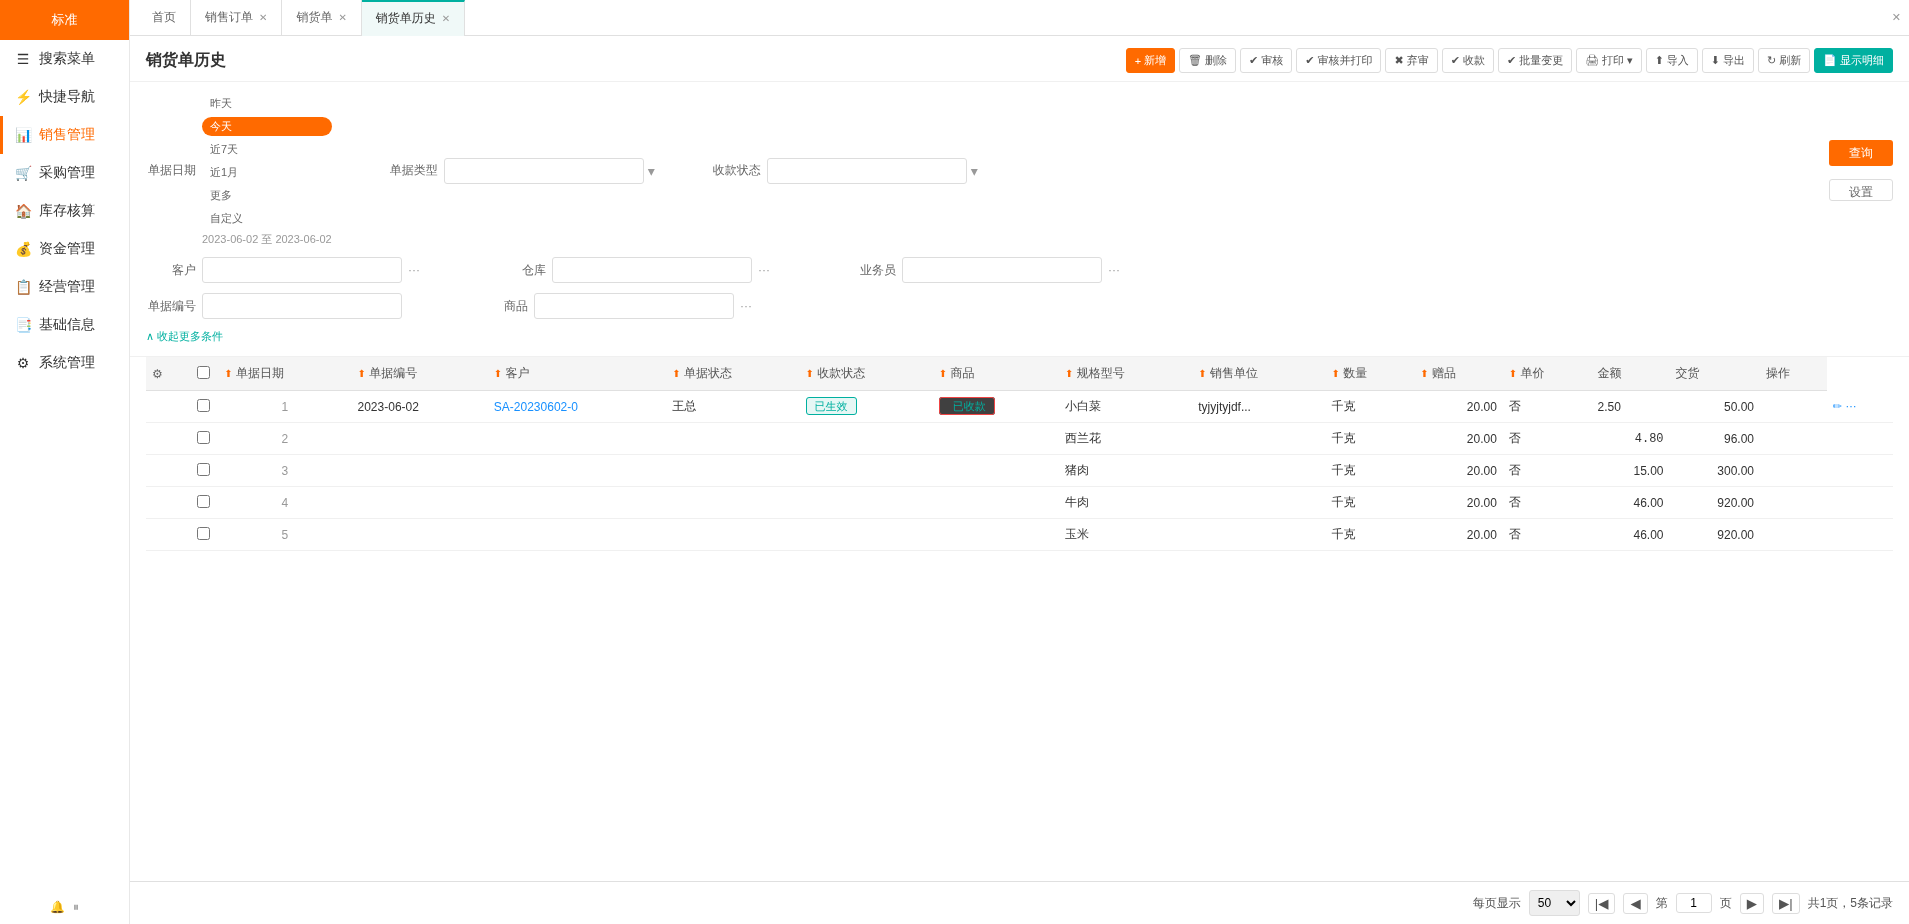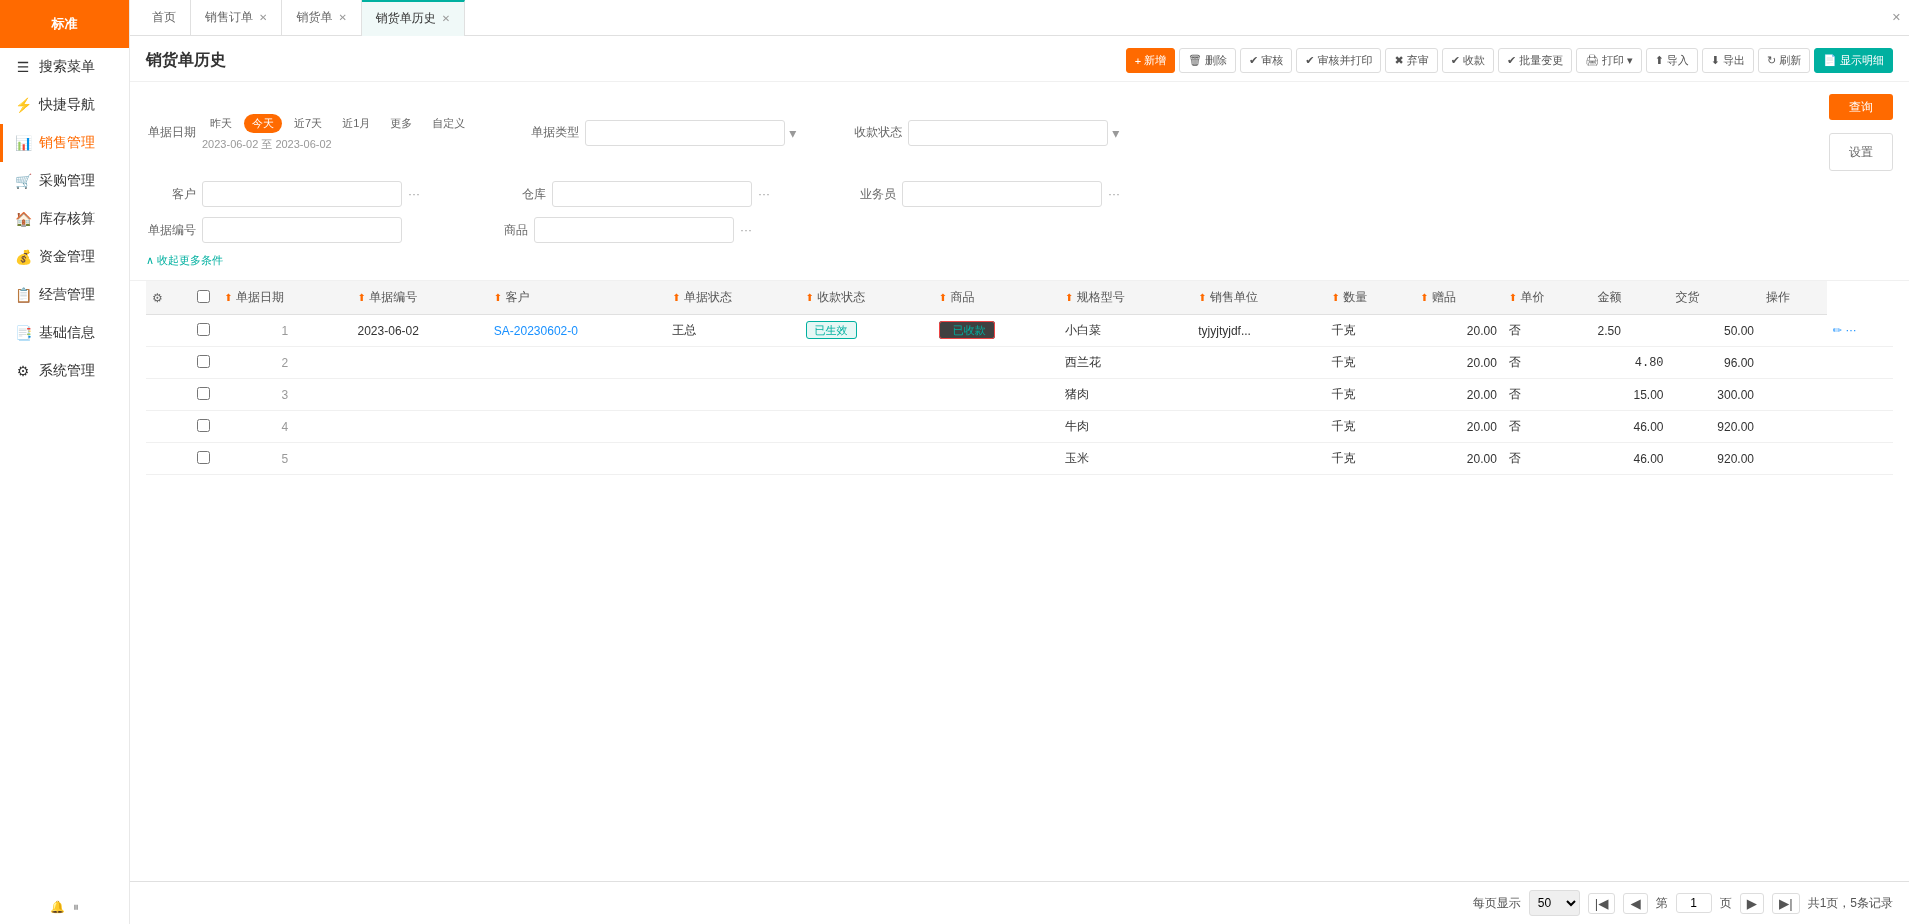--- a/index.html
+++ b/index.html
@@ -1,20 +1,20 @@
 <!DOCTYPE html>
 <html><head>
   <meta charset="utf-8">
   <style>
     * { box-sizing: border-box; margin: 0; padding: 0; }
     body { font-family: 'Microsoft YaHei', Arial, sans-serif; font-size: 12px; background: #f5f5f5; display: flex; height: 924px; overflow: hidden; }
 
     
     .sidebar { width: 130px; background: #fff; border-right: 1px solid #e8e8e8; display: flex; flex-direction: column; min-height: 100%; }
-    .sidebar-logo { height: 48px; background: #ff6a00; display: flex; align-items: center; justify-content: center; color: white; font-size: 13px; font-weight: bold; }
+    .sidebar-logo { height: 40px; background: #ff6a00; display: flex; align-items: center; justify-content: center; color: white; font-size: 13px; font-weight: normal; }
     .sidebar-item { display: flex; align-items: center; padding: 10px 12px; cursor: pointer; color: #333; gap: 8px; border-left: 3px solid transparent; }
     .sidebar-item.active { color: #ff6a00; border-left-color: #ff6a00; }
     .sidebar-item-icon { font-size: 14px; width: 16px; text-align: center; }
     .sidebar-item-label { font-size: 14px; }
     .sidebar-bottom { margin-top: auto; padding: 10px; display: flex; gap: 8px; justify-content: center; }
 
     
     .main { flex: 1; display: flex; flex-direction: column; overflow: hidden; }
 
     
@@ -41,21 +41,21 @@
     .filter-item { display: flex; align-items: center; gap: 6px; }
     .filter-label { color: #666; font-size: 12px; white-space: nowrap; min-width: 50px; text-align: right; }
     .filter-input { border: 1px solid #ddd; border-radius: 3px; padding: 3px 8px; font-size: 12px; height: 26px; min-width: 120px; color: #333; }
     .filter-input-wide { min-width: 200px; }
     .date-tag { padding: 2px 8px; border-radius: 3px; cursor: pointer; font-size: 11px; color: #666; }
     .date-tag.active { background: #ff6a00; color: #fff; border-radius: 10px; }
     .date-display { font-size: 11px; color: #999; margin-top: 2px; }
     .ellipsis-btn { color: #999; cursor: pointer; font-size: 12px; }
     .collapse-btn { color: #00b0a0; cursor: pointer; font-size: 11px; display: flex; align-items: center; gap: 3px; }
     .query-btn { background: #ff6a00; color: #fff; border: none; border-radius: 3px; padding: 4px 20px; font-size: 12px; cursor: pointer; height: 26px; }
-    .set-btn { background: #fff; color: #666; border: 1px solid #ddd; border-radius: 3px; padding: 4px 12px; font-size: 12px; cursor: pointer; height: 38px; }
+    .set-btn { background: #fff; color: #666; border: 1px solid #ddd; border-radius: 3px; padding: 4px 12px; font-size: 12px; cursor: pointer; height: 22px; }
     .filter-actions { display: flex; flex-direction: column; gap: 13px; margin-left: auto; }
 
     
     .table-container { flex: 1; overflow: auto; padding: 0 16px; }
     table { width: 100%; border-collapse: collapse; font-size: 12px; }
     thead tr { background: #f5f5f5; }
     th { padding: 8px 6px; text-align: left; color: #555; font-weight: normal; border-bottom: 1px solid #e0e0e0; white-space: nowrap; }
     th .sort-icon { color: #ff6a00; font-size: 10px; }
     td { padding: 7px 6px; border-bottom: 1px solid #f0f0f0; color: #333; }
     .status-badge { padding: 2px 8px; border-radius: 3px; font-size: 11px; }
@@ -74,21 +74,21 @@
     .total-label { color: #666; margin-right: 16px; }
     .pagination-bar { padding: 8px 16px; display: flex; align-items: center; justify-content: flex-end; gap: 8px; font-size: 12px; color: #555; }
     .page-btn { padding: 2px 6px; border: 1px solid #ddd; border-radius: 3px; cursor: pointer; background: #fff; color: #555; }
     .page-btn:disabled { color: #ccc; cursor: default; }
     .page-input { width: 36px; border: 1px solid #ddd; border-radius: 3px; padding: 2px 4px; text-align: center; font-size: 12px; }
     .per-page-select { border: 1px solid #ddd; border-radius: 3px; padding: 4px 4px; font-size: 12px; }
 
     .checkbox-col { width: 30px; text-align: center; }
 
     .filter-date-section { display: flex; flex-direction: column; gap: 2px; }
-    .filter-date-tags { display: flex; gap: 4px; }
+    .filter-date-tags { display: flex; gap: 4px; flex-direction: column; }
   </style>
 </head>
 <body>
 
 <div class="sidebar">
   <div class="sidebar-logo">标准</div>
   <div class="sidebar-item">
     <span class="sidebar-item-icon">☰</span>
     <span class="sidebar-item-label">搜索菜单</span>
   </div>

